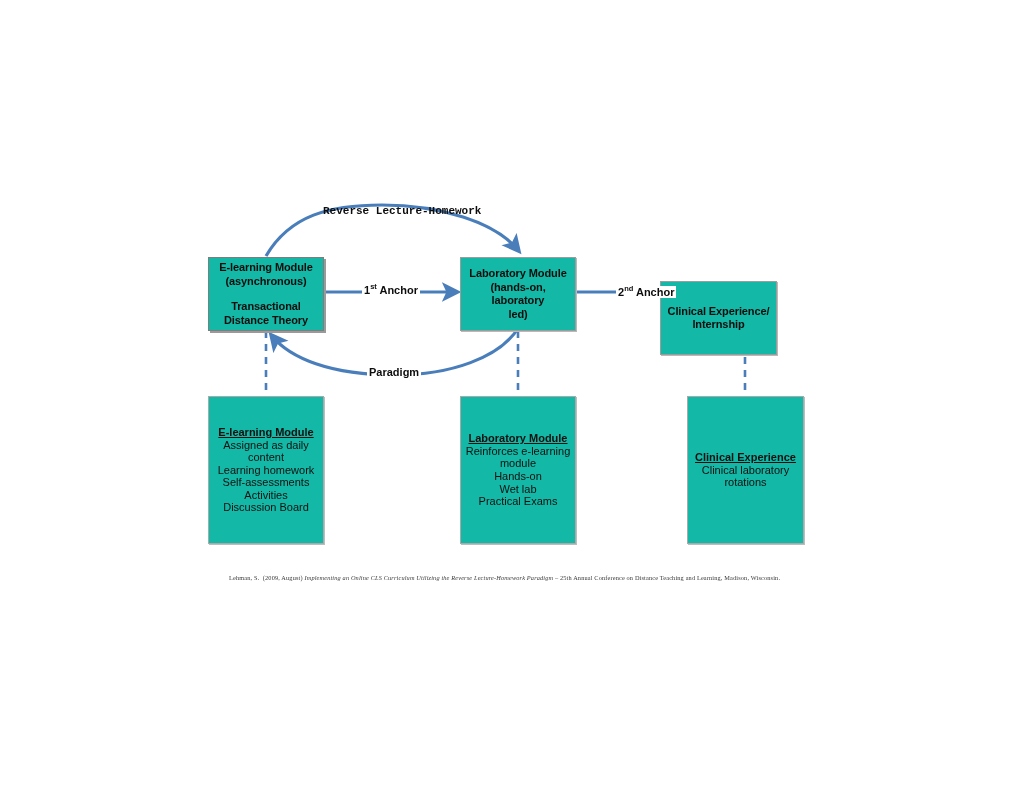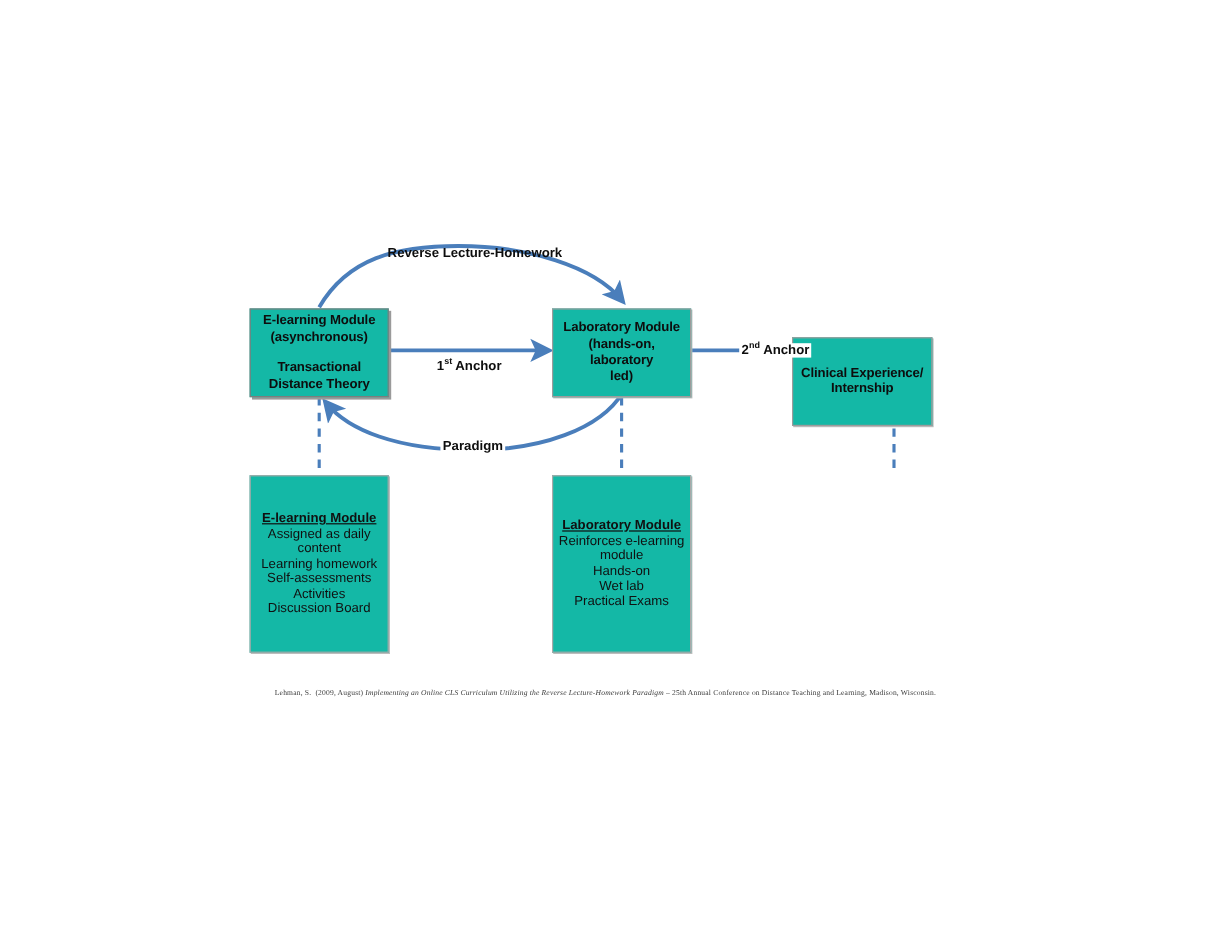--- a/index.html
+++ b/index.html
@@ -142,23 +142,23 @@
     </div>
   </div>
 
   <div class="node-box top-box" style="left:660px; top:257px; width:117px; height:74px;margin-top:24px;">
     <div class="node-text">
       <div>Clinical Experience/</div>
       <div>Internship</div>
     </div>
   </div>
 
-  <div class="edge-label plain" style="left:321px; top:205px;">Reverse Lecture-Homework</div>
+  <div class="edge-label plain" style="left:321px; top:205px;font-family:Liberation Mono, monospace;">Reverse Lecture-Homework</div>
 
-  <div class="edge-label" style="left:362px; top:299px;"><span>1</span><sup>st</sup><span> Anchor</span></div>
+  <div class="edge-label" style="left:362px; top:284px;"><span>1</span><sup>st</sup><span> Anchor</span></div>
 
   <div class="edge-label" style="left:616px; top:286px;"><span>2</span><sup>nd</sup><span> Anchor</span></div>
 
   <div class="edge-label" style="left:367px; top:366px;">Paradigm</div>
 
   <div class="node-box bottom-box" style="left:208px; top:396px; width:116px; height:148px;">
     <div class="detail-text">
       <div class="detail-title">E-learning Module</div>
       <div>Assigned as daily</div>
       <div>content</div>
@@ -173,16 +173,23 @@
     <div class="detail-text">
       <div class="detail-title">Laboratory Module</div>
       <div>Reinforces e-learning</div>
       <div>module</div>
       <div>Hands-on</div>
       <div>Wet lab</div>
       <div>Practical Exams</div>
     </div>
   </div>
 
+  <div class="node-box bottom-box" style="left:687px; top:396px; width:117px; height:148px;">
+    <div class="detail-text">
+      <div class="detail-title">Clinical Experience</div>
+      <div>Clinical laboratory</div>
+      <div>rotations</div>
+    </div>
+  </div>
 
   <div id="citation"><span>Lehman, S.</span><span>&nbsp;&nbsp;</span><span>(2009, August)</span><span>&nbsp;</span><span class="it">Implementing an Online CLS Curriculum Utilizing the Reverse Lecture-Homework Paradigm</span><span>&nbsp;</span><span>– 25th Annual Conference on Distance Teaching and Learning,</span><span>&nbsp;</span><span>Madison, Wisconsin.</span></div>
 
 </div>
 
 </body></html>

